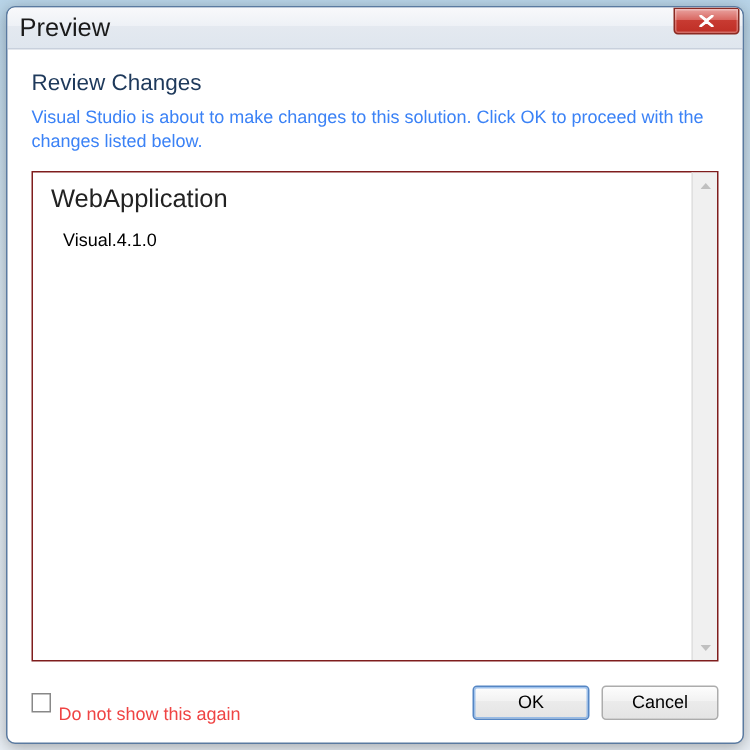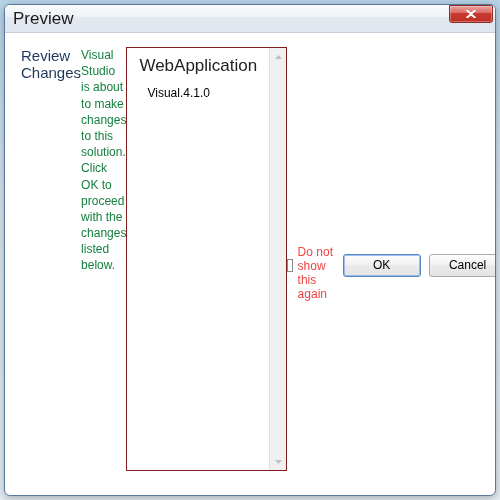--- a/index.html
+++ b/index.html
@@ -48,30 +48,30 @@
       align-items: center;
       justify-content: center;
       cursor: pointer;
       box-shadow: inset 0 0 0 1px rgba(255,255,255,0.3);
     }
     .close-btn svg { display: block; }
     .content {
       flex: 1;
       padding: 14px 16px 12px 16px;
       display: flex;
-      flex-direction: row;
+      flex-direction: column;
     }
     .main-heading {
       color: #1e395b;
       font-size: 15px;
       font-weight: 400;
       margin-bottom: 6px;
     }
     .subtext {
-      color: #15803d;
+      color: #3b82f6;
       font-size: 12px;
       line-height: 1.35;
       margin-bottom: 12px;
     }
     .listbox-wrap {
       flex: 1;
       position: relative;
       border: 1px solid #7f1d1d;
       background: #fff;
       display: flex;

